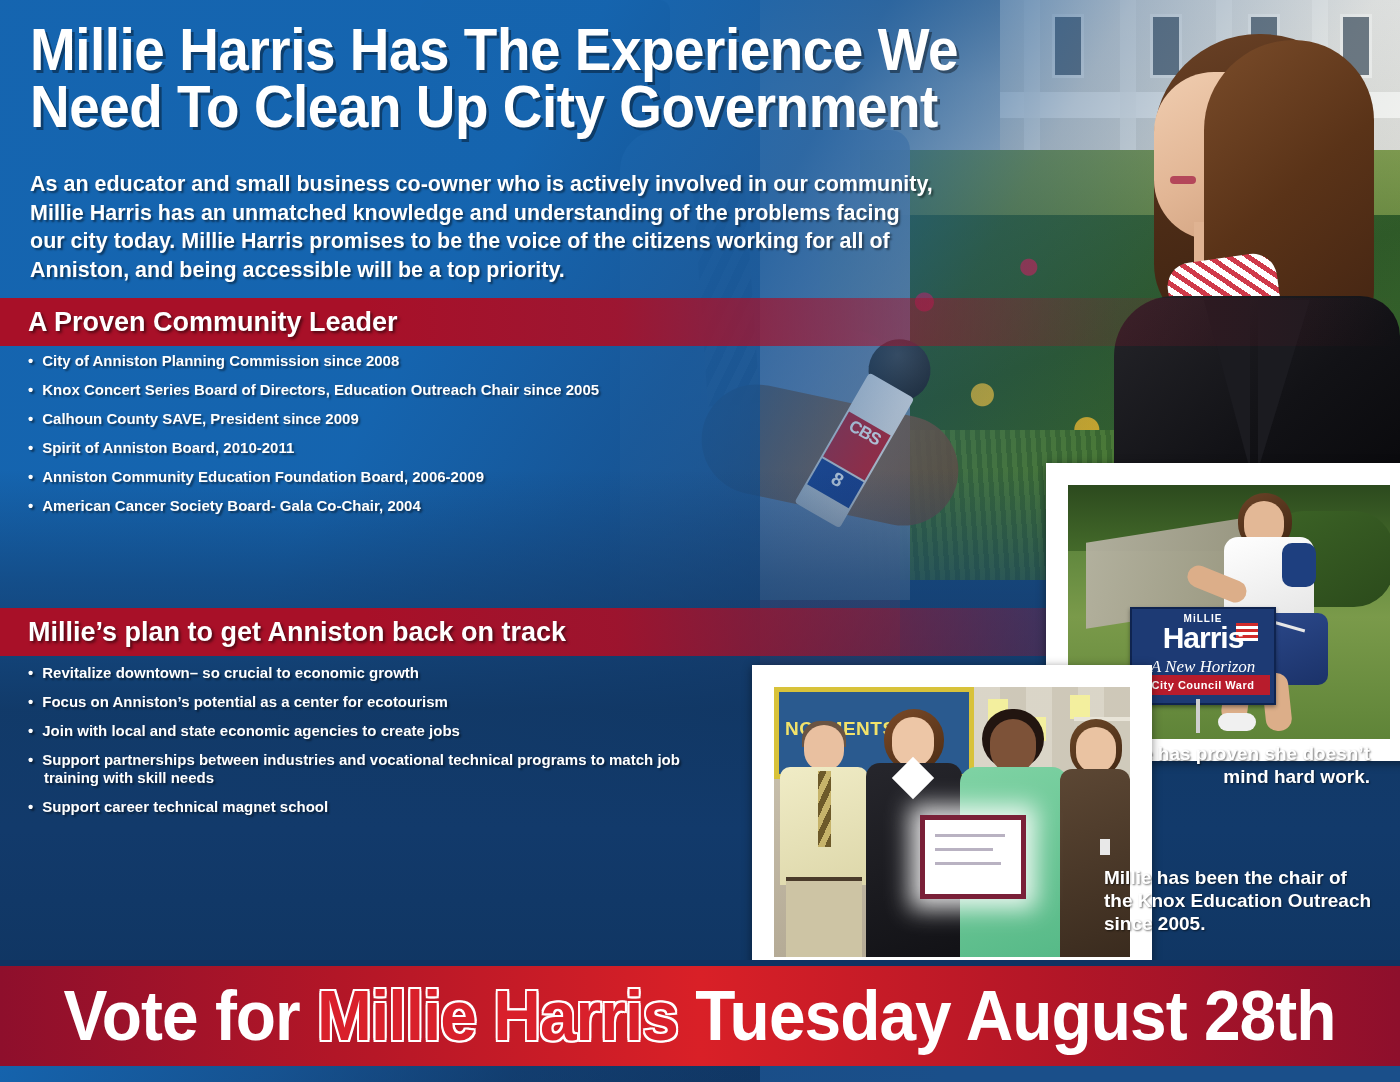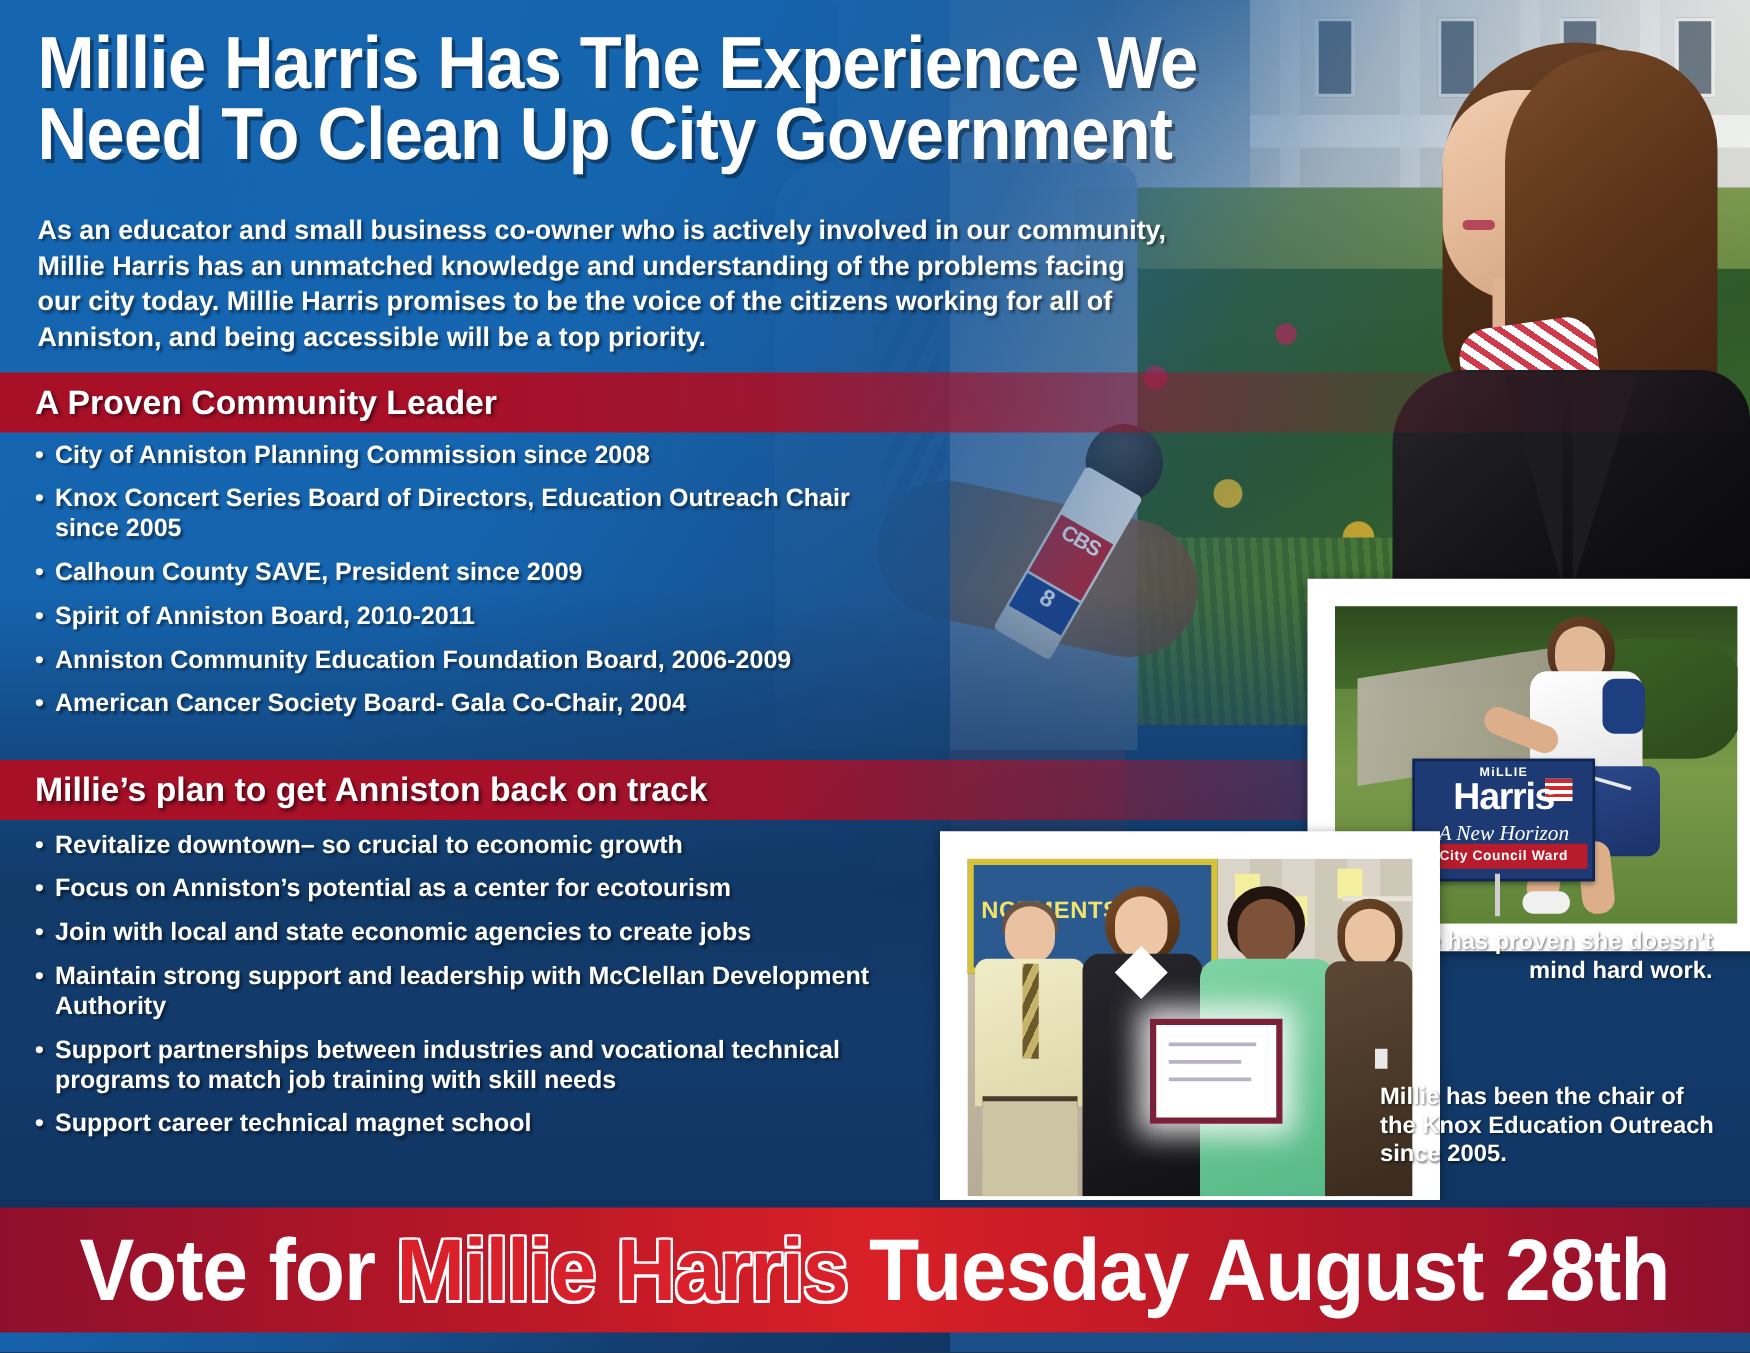--- a/index.html
+++ b/index.html
@@ -159,21 +159,21 @@
       rgba(168,16,40,.55) 62%,rgba(168,16,40,.18) 80%,rgba(168,16,40,0) 100%);
     display:flex;align-items:center;
   }
   .band-title{
     padding-left:28px;color:#fff;font-size:27px;font-weight:bold;
     text-shadow:2px 2px 3px rgba(0,0,0,.55);
     white-space:nowrap;
   }
   #band-1{top:298px;width:1400px;}
   #band-2{top:608px;width:1400px;}
-  .bullets{position:absolute;left:28px;color:#fff;font-weight:bold;font-size:20px;
+  .bullets{position:absolute;left:28px;color:#fff;font-weight:bold;font-size:15px;
     line-height:1.2;text-shadow:2px 2px 2px rgba(0,0,0,.45);}
   #bullets-1{top:352px;width:660px;}
   #bullets-2{top:664px;width:680px;}
   .bullets li{list-style:none;margin:0 0 11px 0;padding-left:16px;text-indent:-16px;}
   .bullets li::before{content:"\2022";padding-right:9px;}
   .bullets ul{margin:0;padding:0;}
 
   
   .photo{position:absolute;background:#fff;padding:22px;box-shadow:0 2px 9px rgba(0,0,0,.45);}
   .photo .inner{position:relative;width:100%;height:100%;overflow:hidden;}
@@ -353,21 +353,20 @@
   </div>
 
   <div class="band" id="band-2">
     <span class="band-title">Millie’s plan to get Anniston back on track</span>
   </div>
   <div class="bullets" id="bullets-2">
     <ul>
       <li>Revitalize downtown– so crucial to economic growth</li>
       <li>Focus on Anniston’s potential as a center for ecotourism</li>
       <li>Join with local and state economic agencies to create jobs</li>
-      <li>Maintain strong support and leadership with McClellan Development Authority</li>
       <li>Support partnerships between industries and vocational technical programs to match job training with skill needs</li>
       <li>Support career technical magnet school</li>
     </ul>
   </div>
 
   <div class="photo" id="photo-yard">
     <div class="inner">
       <div class="yard-bg"></div>
       <div class="yard-trees"></div>
       <div class="yard-path"></div>

